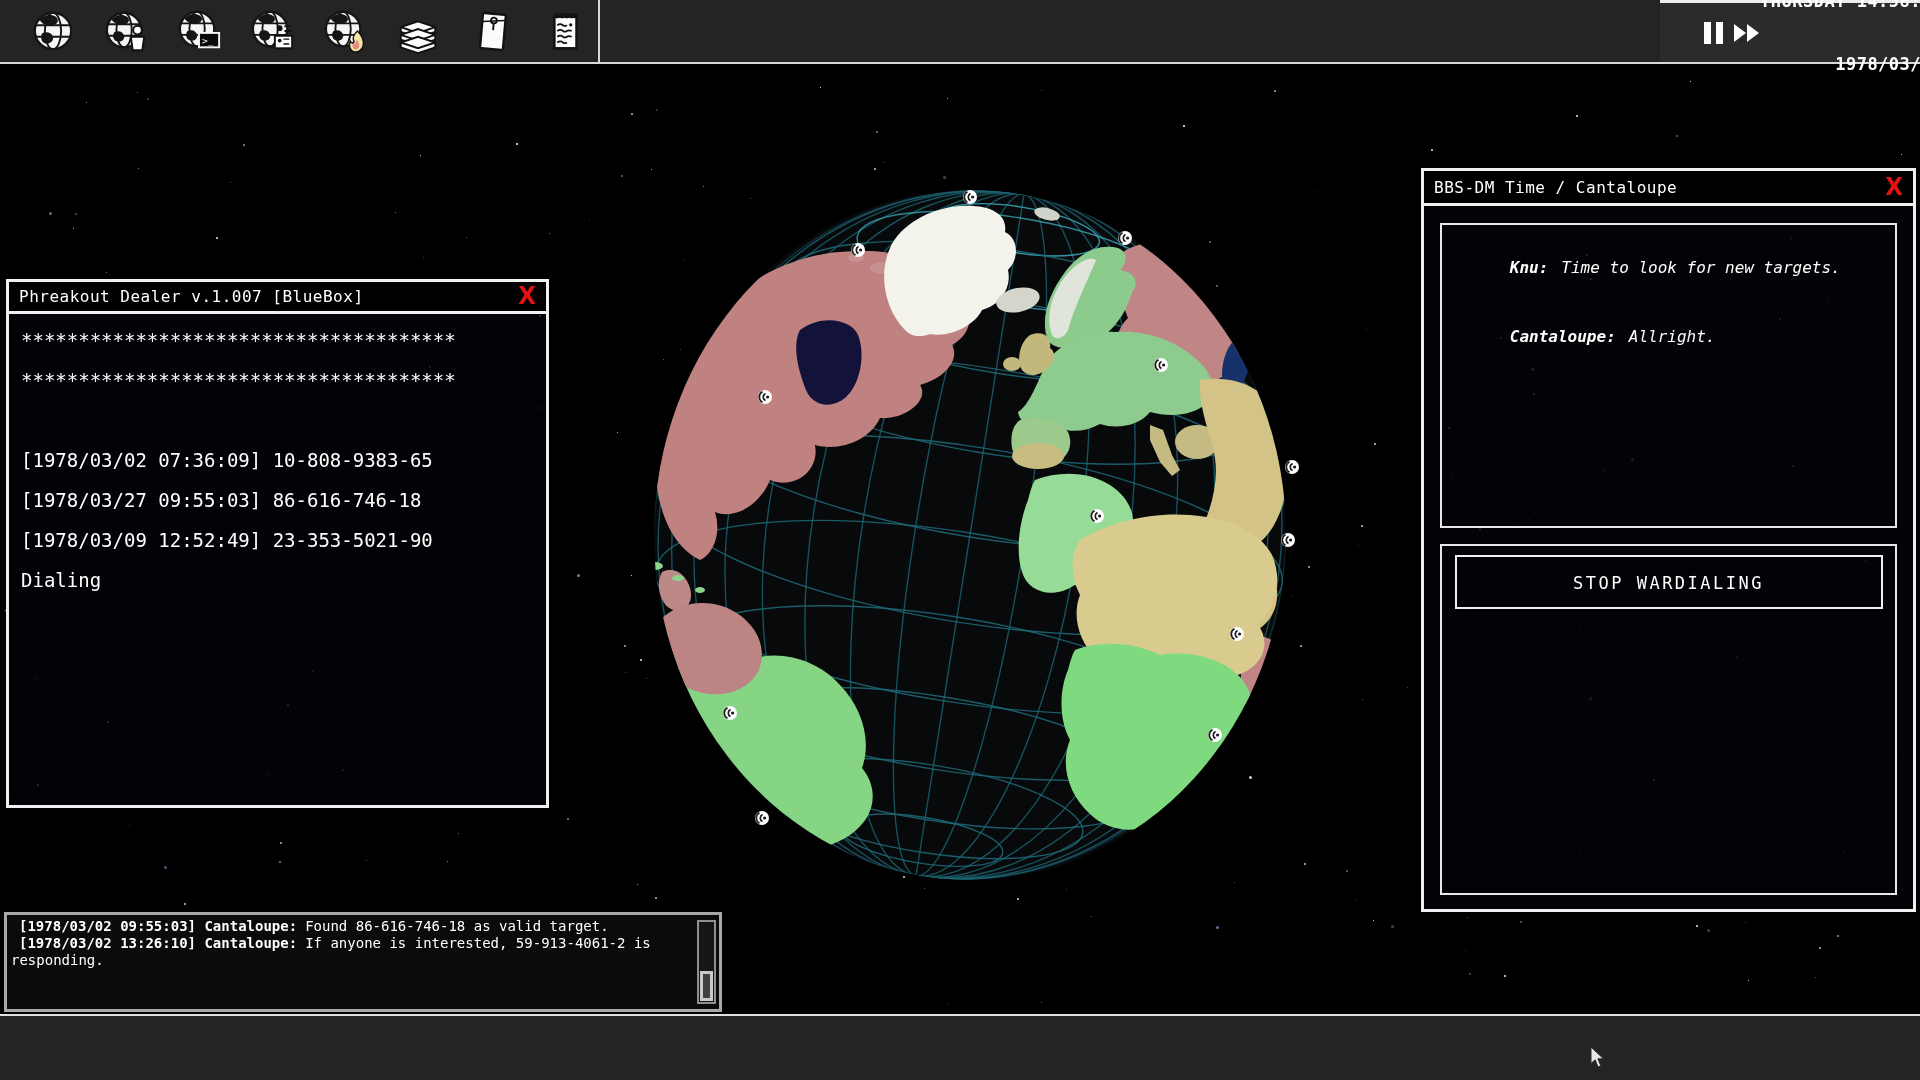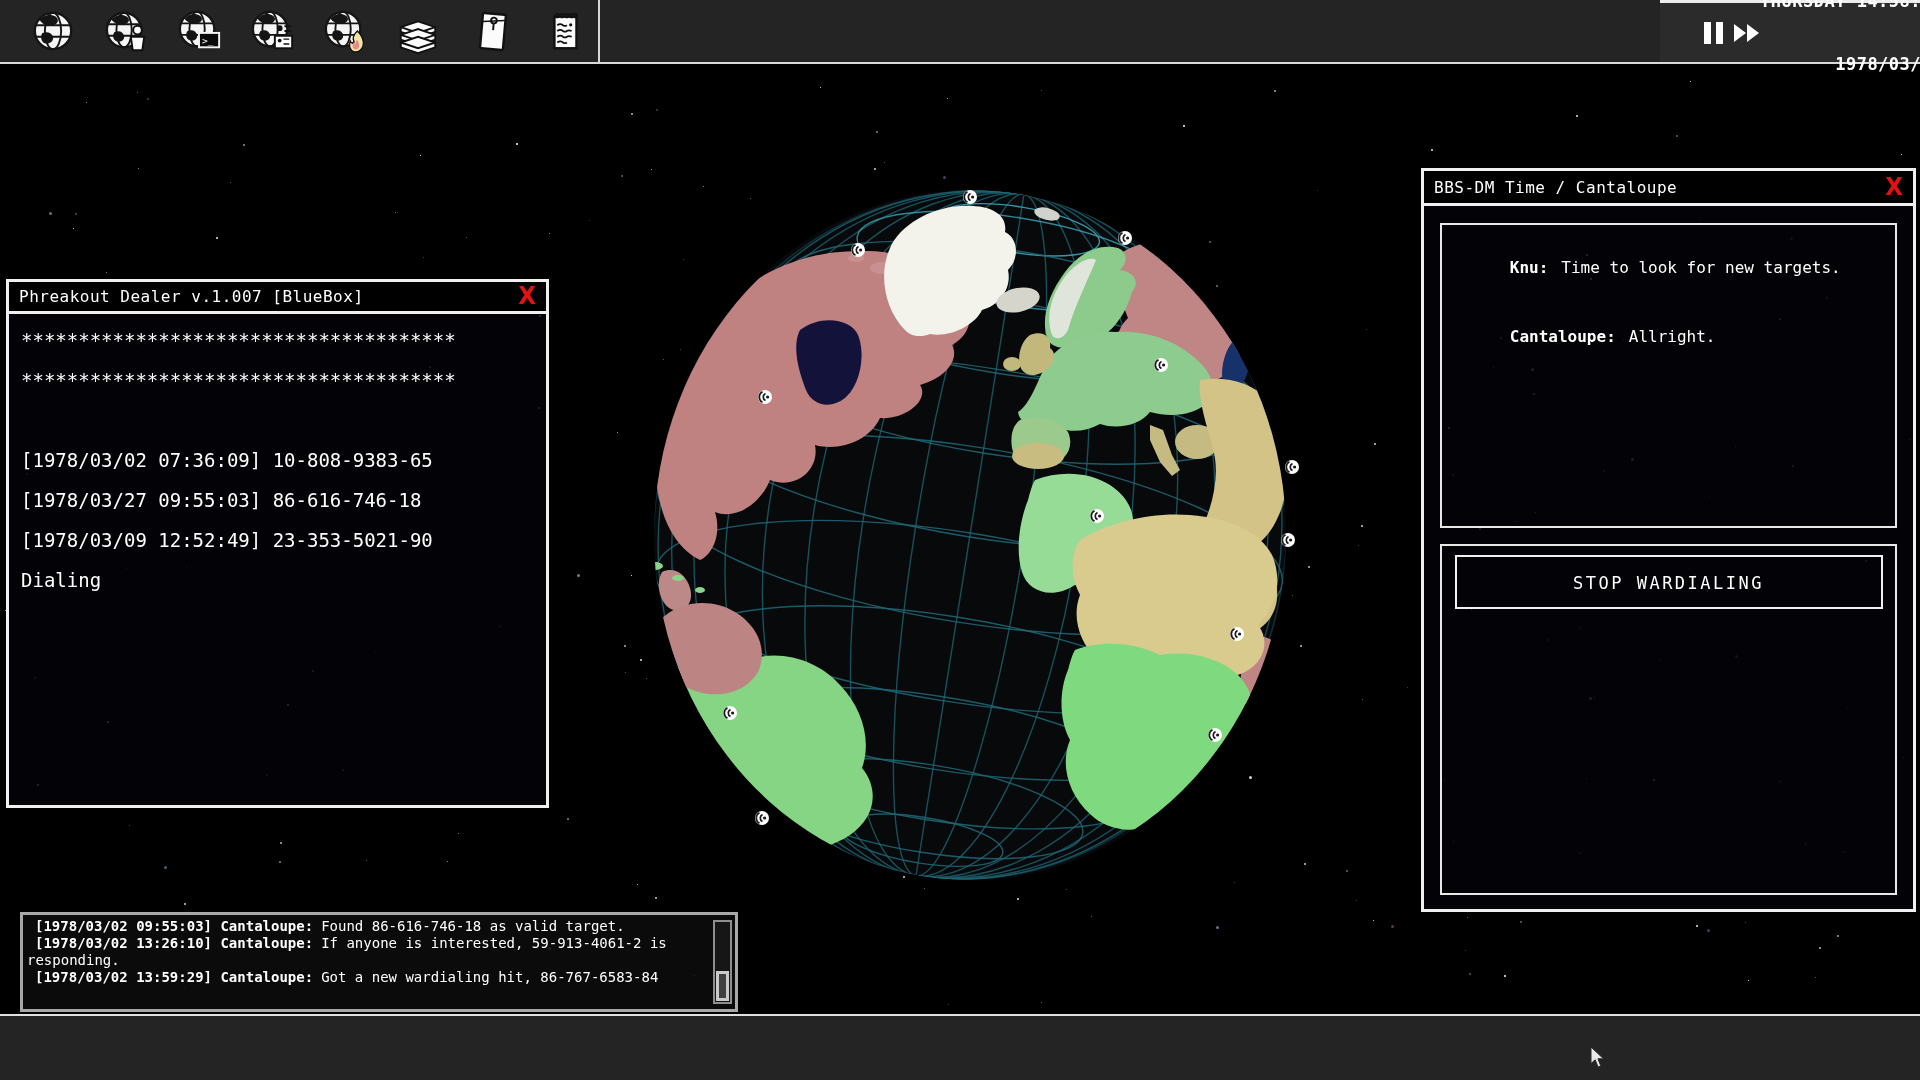--- a/index.html
+++ b/index.html
@@ -41,30 +41,30 @@
 
   
   #phreakout-window{left:6px;top:279px;width:543px;height:529px;}
   .term-content{padding:6px 0 0 12px;}
   .term-line{min-height:40px;line-height:40px;color:#fff;font-size:19px;white-space:pre;}
 
   
   #chat-window{left:1421px;top:168px;width:495px;height:744px;}
   .chat-box{margin:17px 16px 0;height:305px;border:2px solid #e8e8e8;
             box-sizing:border-box;padding:8px 10px;overflow:hidden;}
-  .chat-line{color:#fff;font-size:16px;line-height:23px;white-space:pre-wrap;}
+  .chat-line{color:#fff;font-size:16px;line-height:23px;white-space:pre-wrap;font-style:italic;}
   .chat-author{font-weight:bold;margin-right:13px;}
   .wardial-box{margin:16px 16px 0;height:351px;border:2px solid #e8e8e8;box-sizing:border-box;}
   .wardial-btn{display:block;margin:9px auto 0;width:428px;height:54px;border:2px solid #f0f0f0;
                background:transparent;color:#fff;font-family:"DejaVu Sans Mono",monospace;
                font-size:17px;letter-spacing:2.5px;text-align:center;line-height:50px;
                box-sizing:border-box;}
 
   
-  #event-log{position:absolute;left:20px;top:912px;width:718px;height:100px;
+  #event-log{position:absolute;left:4px;top:912px;width:718px;height:100px;
              border:3px solid #a8a8a8;background:rgba(12,12,14,.88);box-sizing:border-box;
              padding:3px 34px 2px 4px;overflow:hidden;z-index:12;}
   .log-line{color:#fff;font-size:14px;line-height:17px;text-indent:8px;}
   .log-prefix{font-weight:bold;margin-right:8px;}
   .log-scrollbar{position:absolute;right:3px;top:5px;width:19px;height:84px;
                  border:2px solid #8f8f8f;background:rgba(30,30,30,.6);box-sizing:border-box;}
   .log-scroll-thumb{position:absolute;left:1px;right:1px;bottom:1px;height:30px;
                     background:#404040;border:3px solid #c9c9c9;box-sizing:border-box;}
 
   
@@ -621,23 +621,20 @@
   </div>
 </div>
 
 <div id="event-log">
   <div class="log-line">
     <span class="log-prefix">[1978/03/02 09:55:03] Cantaloupe:</span><span>Found 86-616-746-18 as valid target.</span>
   </div>
   <div class="log-line">
     <span class="log-prefix">[1978/03/02 13:26:10] Cantaloupe:</span><span>If anyone is interested, 59-913-4061-2 is responding.</span>
   </div>
-  <div class="log-line">
-    <span class="log-prefix">[1978/03/02 13:59:29] Cantaloupe:</span><span>Got a new wardialing hit, 86-767-6583-84</span>
-  </div>
   <div class="log-scrollbar">
     <div class="log-scroll-thumb"></div>
   </div>
 </div>
 
 <div class="bottombar"></div>
 
 <svg class="cursor" width="16" height="23" viewBox="0 0 16 23">
   <path d="M1,1 L1,17.5 L5.2,13.8 L8,21 L10.8,19.8 L7.9,12.8 L13.5,12.8 Z" fill="#e8e8e8" stroke="#2a2a2a" stroke-width="1"></path>
 </svg>

